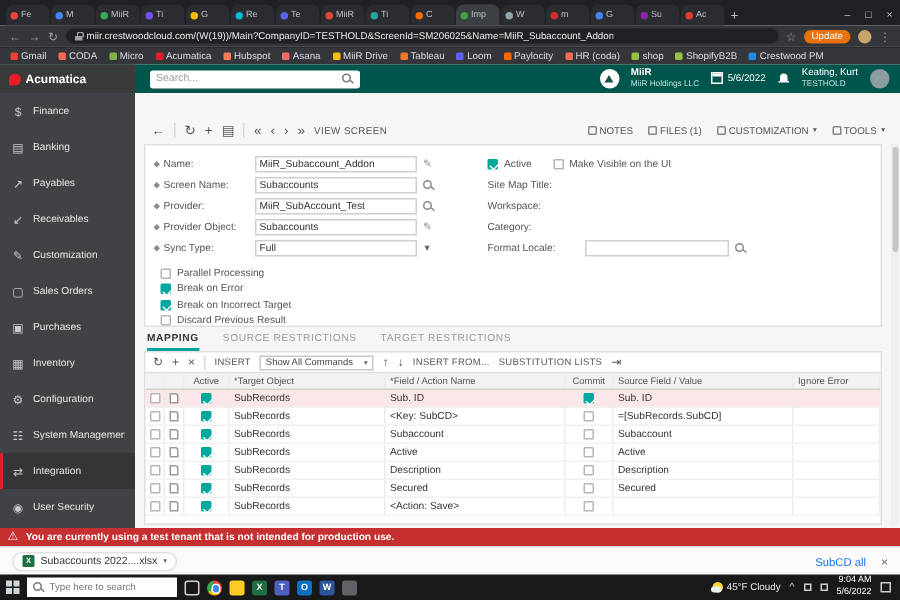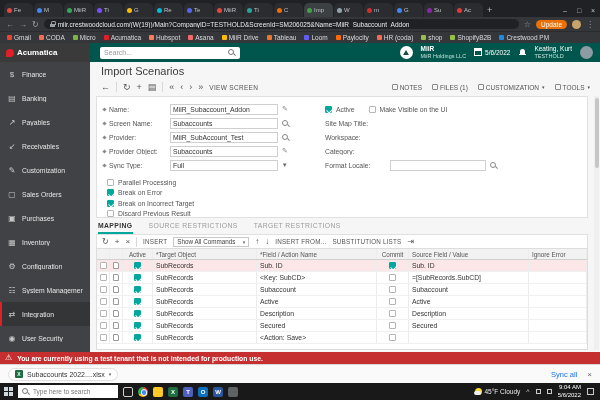--- a/index.html
+++ b/index.html
@@ -483,21 +483,20 @@
         <span class="lb">Integration</span>
       </div>
 
       <div class="side-item">
         <span class="ic">◉</span>
         <span class="lb">User Security</span>
       </div>
     </div>
 
   <div class="main">
-    <div class="page-title">Import Scenarios</div>
 
     <div class="ptoolbar">
       <span class="pi">←</span>
       <span class="vsep"></span>
       <span class="pi">↻</span>
       <span class="pi">+</span>
       <span class="pi">▤</span>
       <span class="vsep"></span>
       <span class="pi">«</span>
       <span class="pi">‹</span>
@@ -816,21 +815,21 @@
     <span>You are currently using a test tenant that is not intended for production use.</span>
   </div>
 
   <div class="dlbar">
     <div class="dlchip">
       <span class="xlsicon">X</span>
       <span class="dlname">Subaccounts 2022....xlsx</span>
       <span class="caret-dn">▾</span>
     </div>
     <div class="dl-right">
-      <span class="showall">Sync all</span>
+      <span class="showall">SubCD all</span>
       <span class="dlclose">×</span>
     </div>
   </div>
 
   <div class="taskbar">
     <span class="startgrid">
         <span></span>
         <span></span>
         <span></span>
         <span></span>

